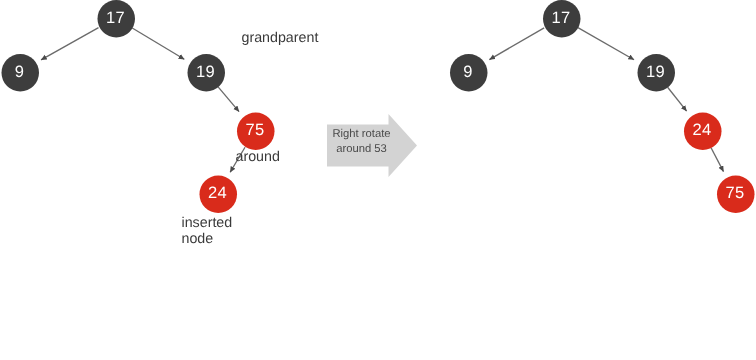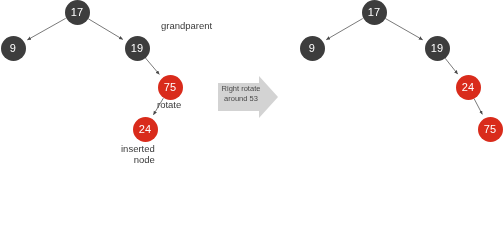--- a/index.html
+++ b/index.html
@@ -47,21 +47,21 @@
   .node.red   { background: #d92b1b; text-align: center; }
 
   .ann {
     position: absolute;
     color: #3a3a3a;
     font-size: 9.5px;
     font-family: "Liberation Sans", sans-serif;
     line-height: 11px;
     white-space: pre;
   }
-  .ann.center { text-align: right; }
+  .ann.center { text-align: left; }
 
   .rot-arrow {
     position: absolute;
     left: 218px;
     top: 52px;
     width: 60px;
     height: 42px;
     margin-top: 24px;
   }
   .rot-arrow svg { display: block; }
@@ -128,21 +128,21 @@
       </div>
       <div class="node red" style="left: 455.5px; top: 74.5px;">
         <span>24</span>
       </div>
       <div class="node red" style="left: 477.5px; top: 116.5px;">
         <span>75</span>
       </div>
     </div>
   <div id="ann-layer">
       <div class="ann" style="left: 126px; top: 20px; margin-left: 35px;">grandparent</div>
-      <div class="ann" style="left: 157px; top: 99px;">rotate</div>
+      <div class="ann" style="left: 157px; top: 99px;">around</div>
       <div class="ann center" style="left: 121px; top: 143px;">inserted
 node</div>
     </div>
 
   <div class="rot-arrow">
     <svg width="60" height="42" viewBox="0 0 60 42" xmlns="http://www.w3.org/2000/svg">
       <path d="M0,7 L41,7 L41,0 L60,21 L41,42 L41,35 L0,35 Z" fill="#d3d3d3"></path>
     </svg>
     <div class="rot-label"><span>Right rotate</span><br><span>around 53</span></div>
   </div>

